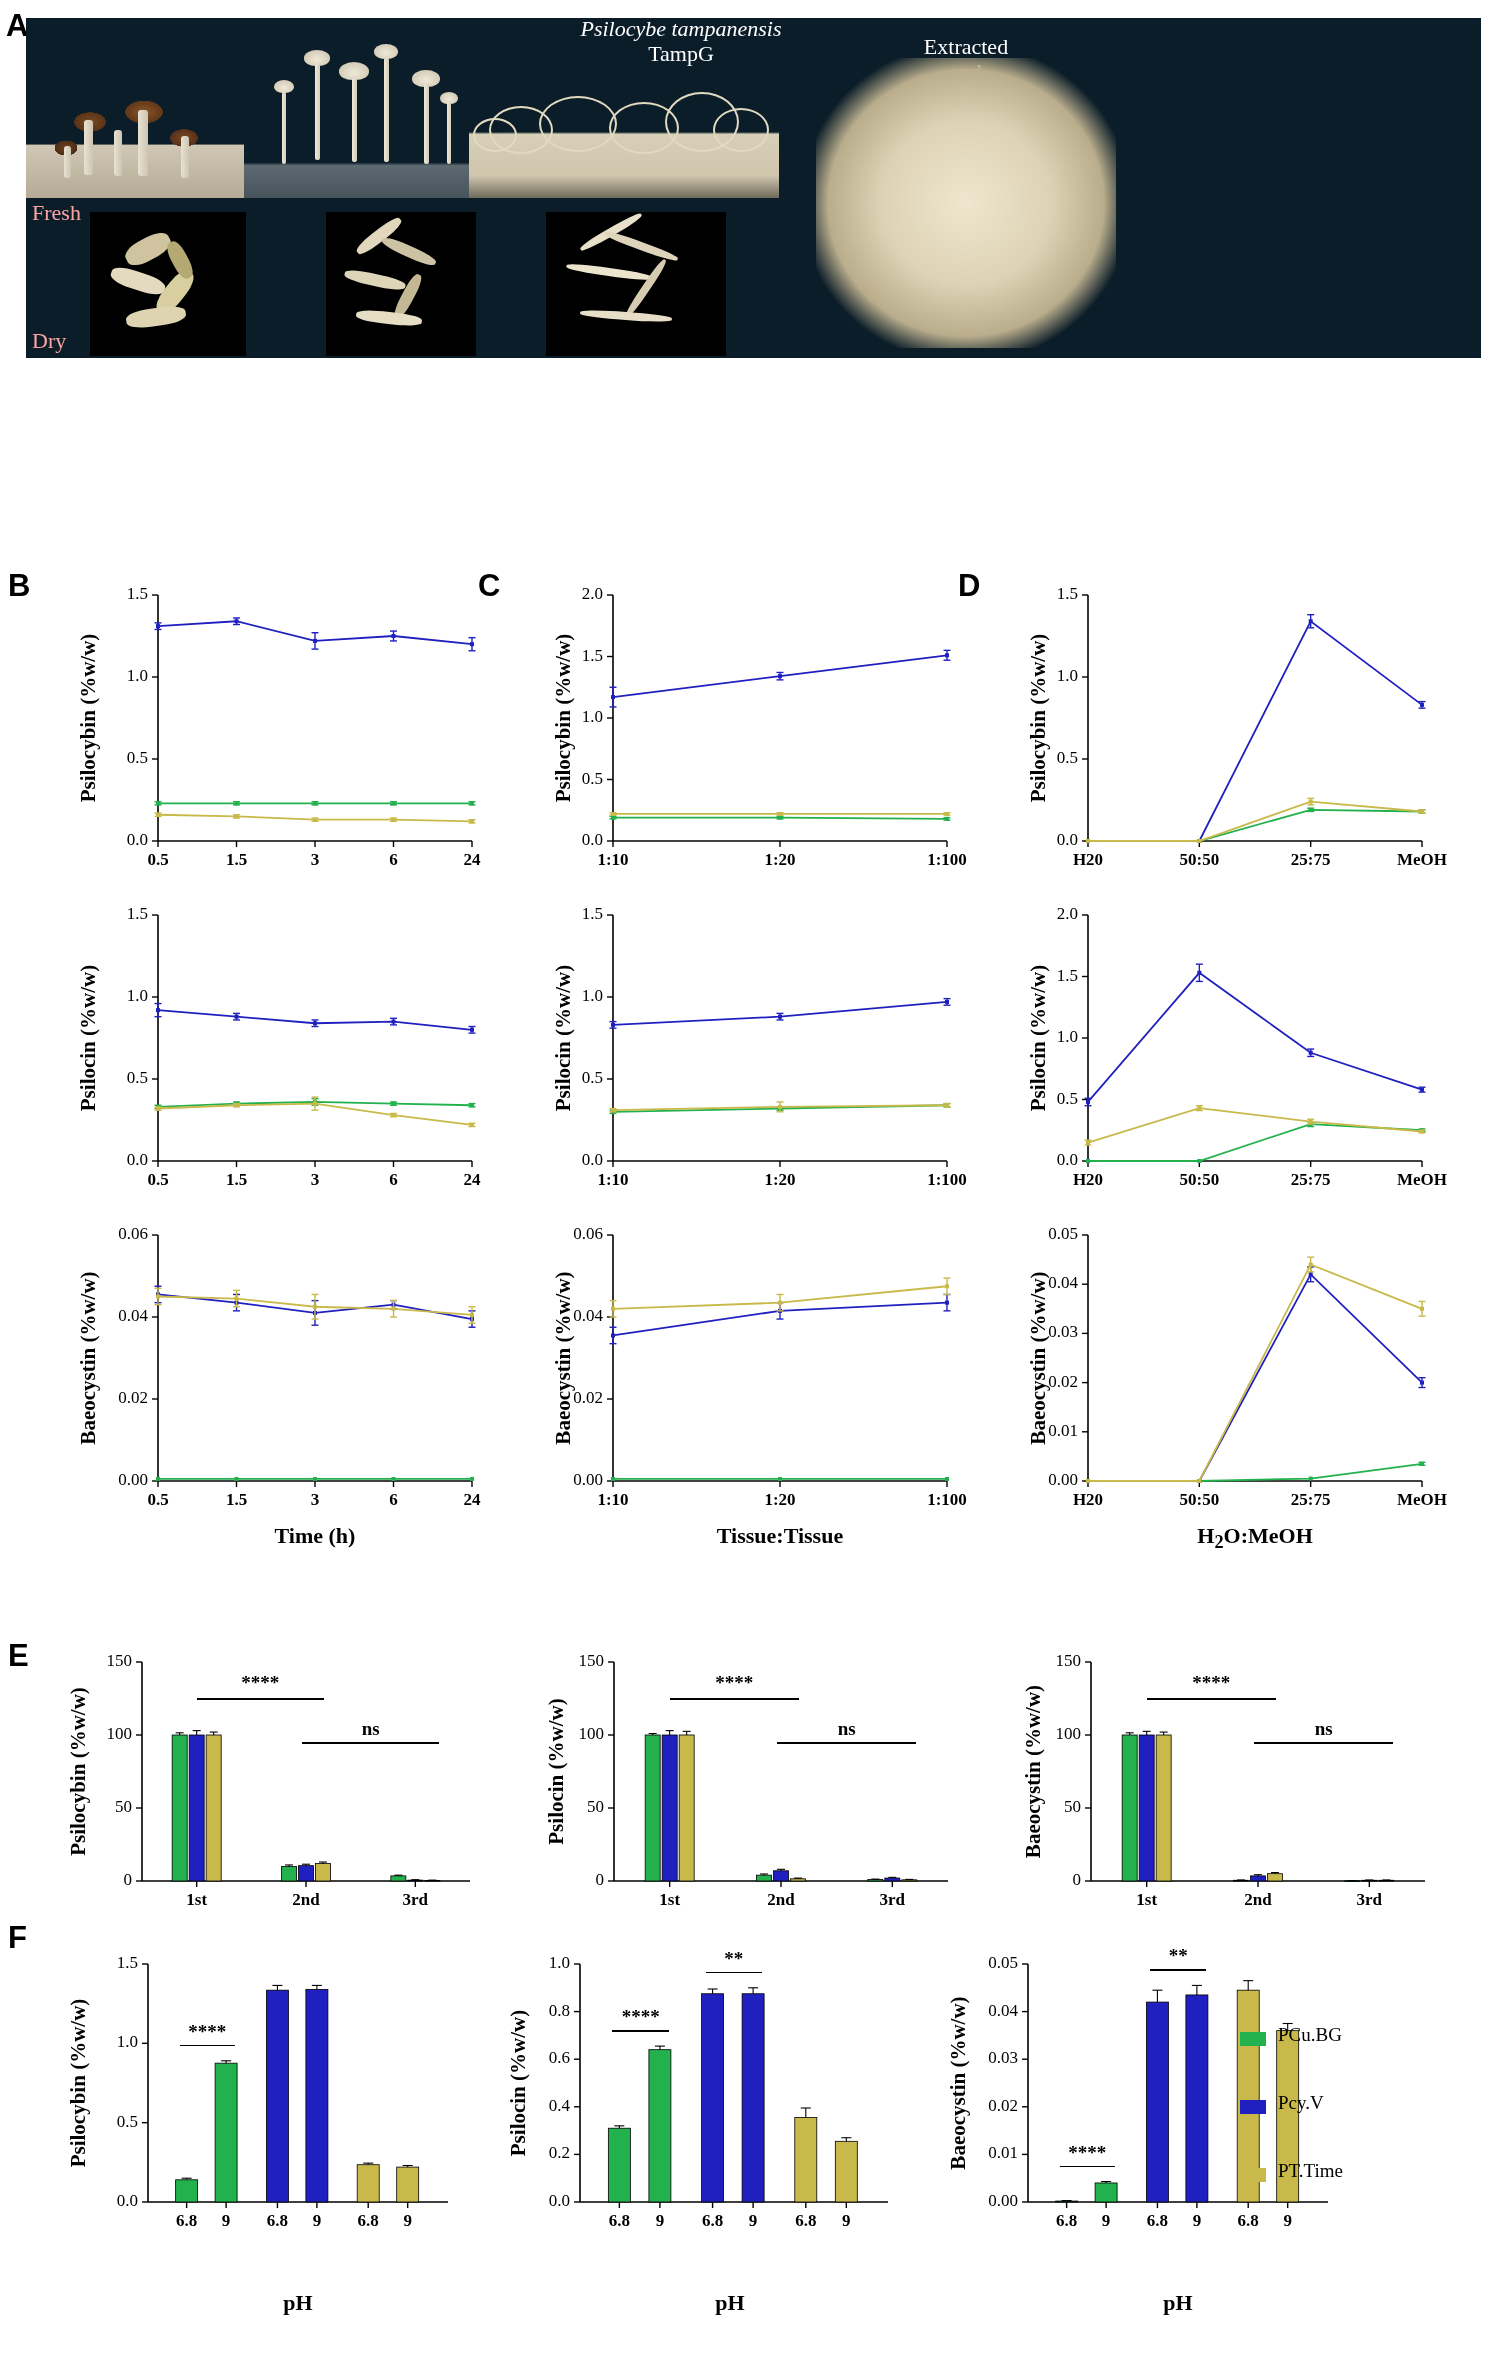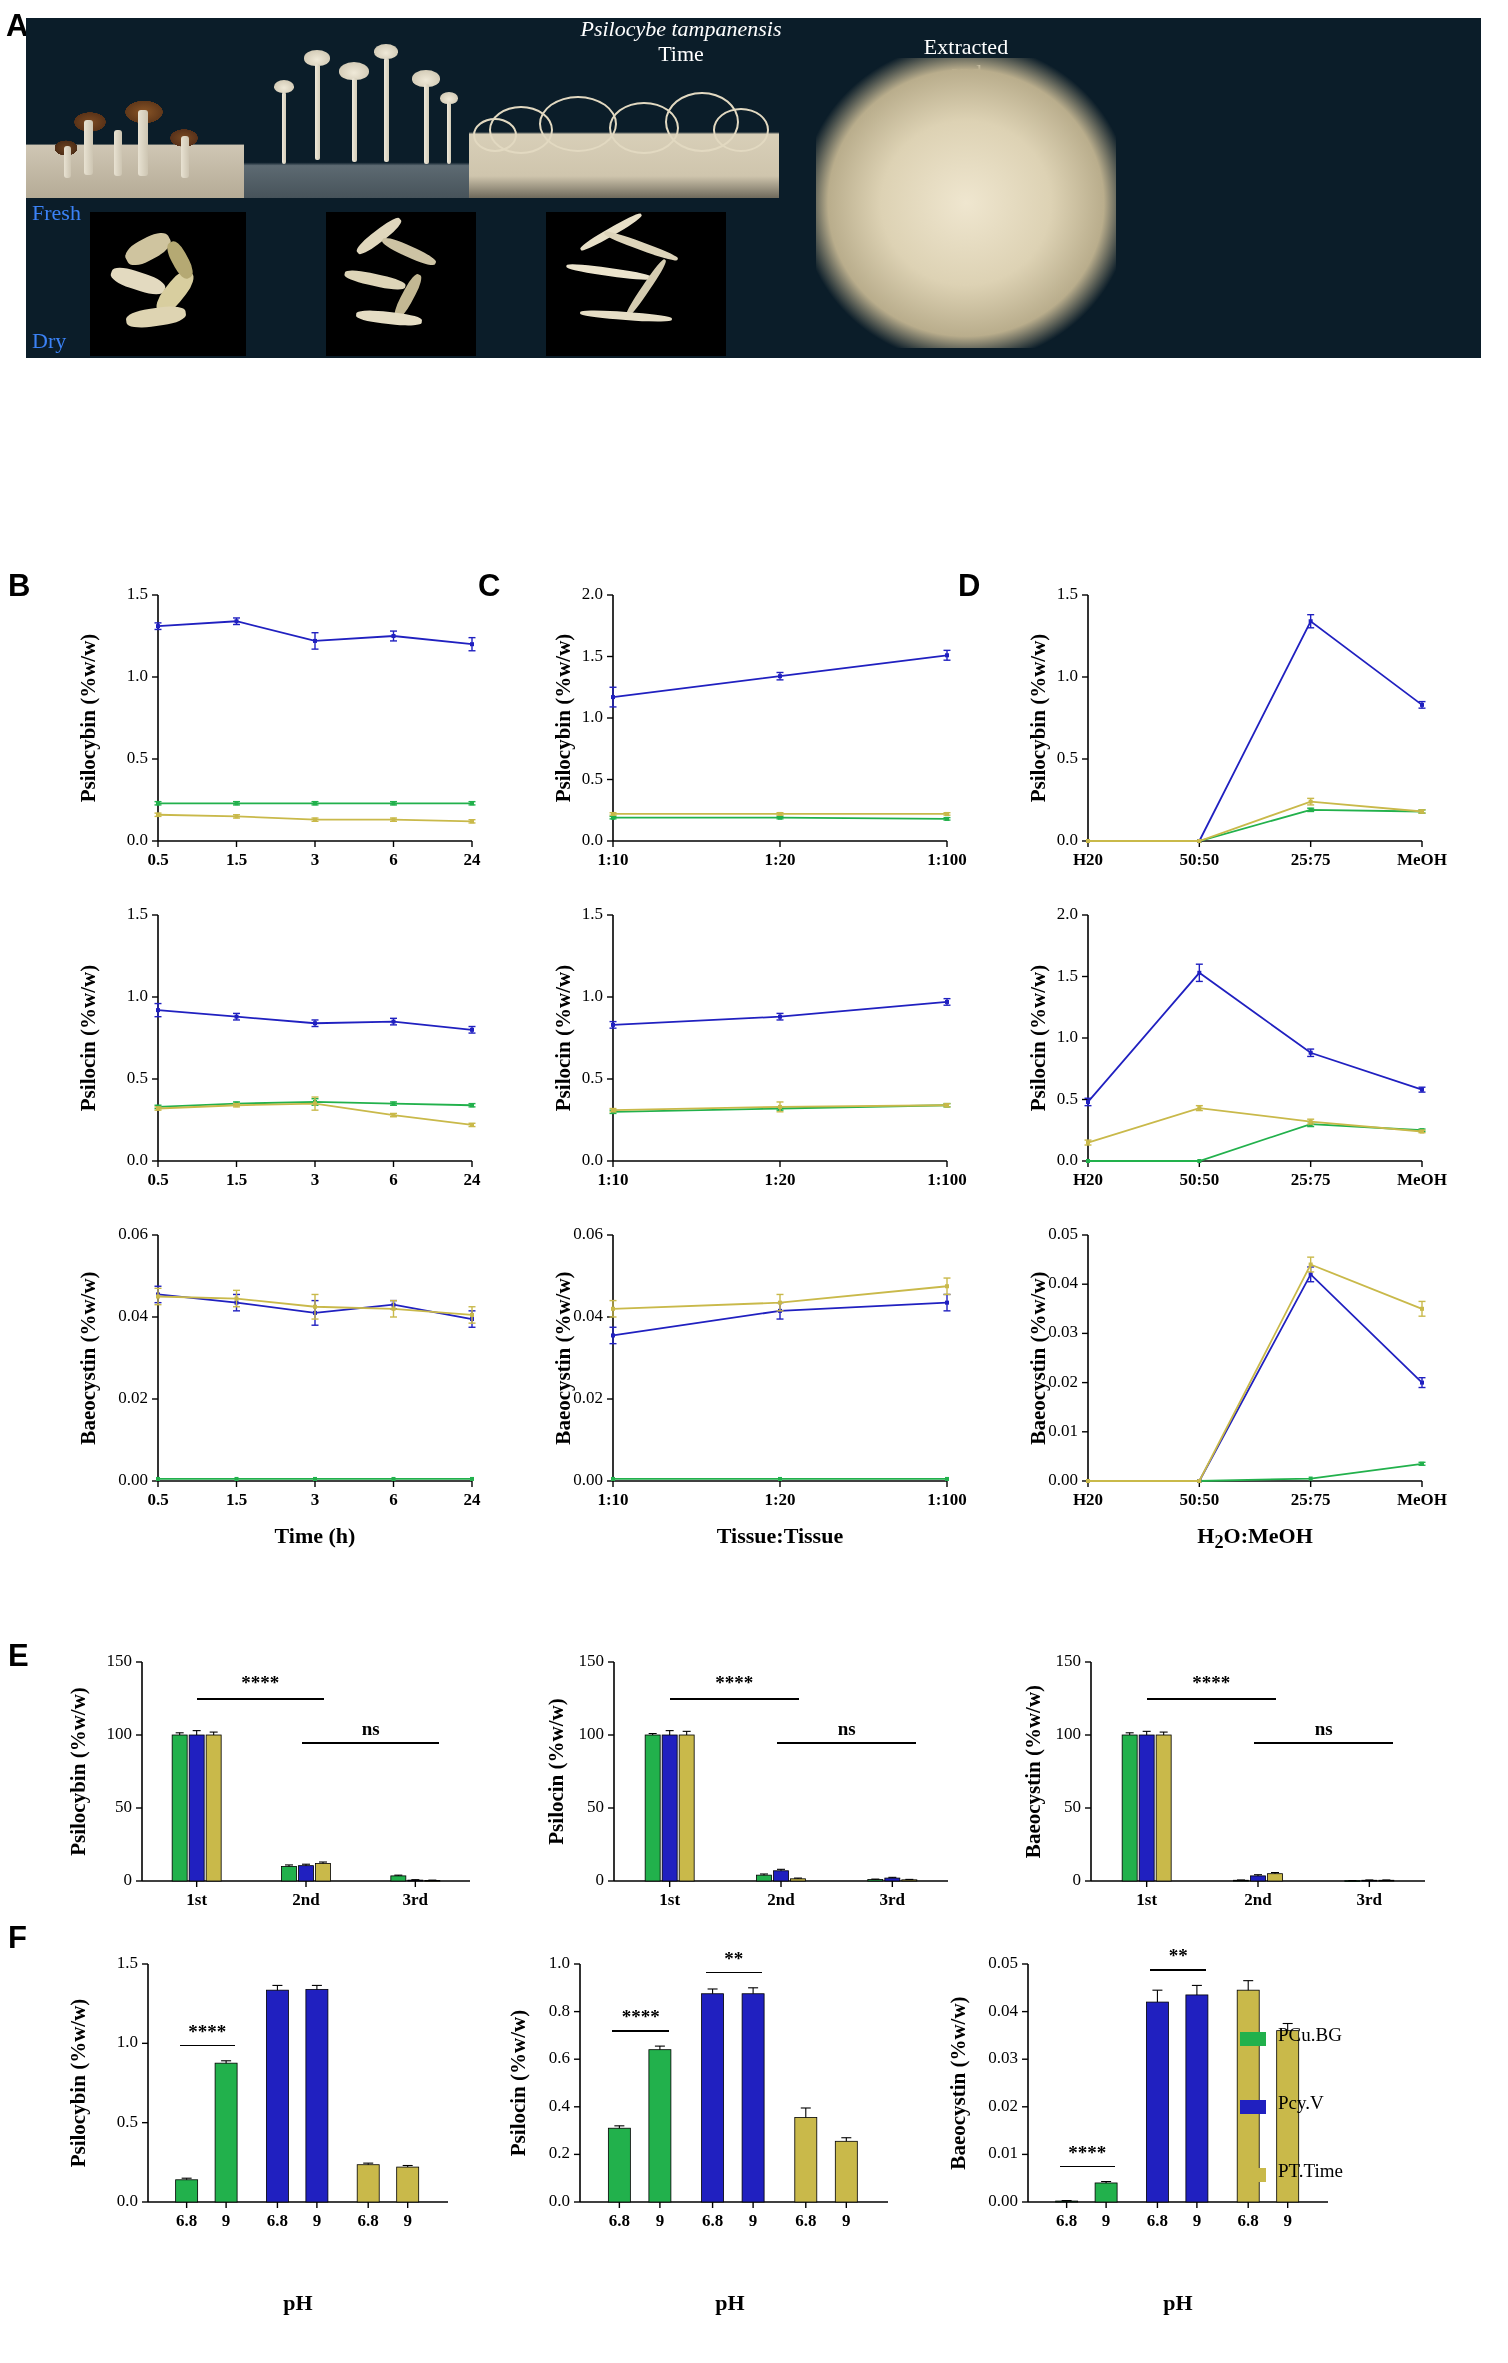--- a/index.html
+++ b/index.html
@@ -1,21 +1,21 @@
 <!DOCTYPE html>
 <html><head>
 <meta charset="utf-8">
 <style>
   html,body{margin:0;padding:0;background:#fff;}
   body{width:1508px;height:2363px;font-family:"Liberation Serif",serif;color:#000;position:relative;overflow:hidden;}
   .panel-letter{position:absolute;font-family:"Liberation Sans",sans-serif;font-weight:bold;font-size:31px;}
   
   #panelA{position:absolute;left:26px;top:18px;width:1455px;height:340px;background:#0b1d29;}
   .photo{position:absolute;overflow:hidden;}
-  .ph-label{position:absolute;font-family:"Liberation Serif",serif;font-size:22px;color:#3b82f6;text-align:center;}
+  .ph-label{position:absolute;font-family:"Liberation Serif",serif;font-size:22px;color:#fca5a5;text-align:center;}
   .sp-name{position:absolute;text-align:center;font-size:22px;color:#fff;line-height:1.15;}
   .sp-name i{font-style:italic;}
   
   .cubensis{background:
      radial-gradient(ellipse 26px 16px at 64px 44px,#7b4a22 0%,#5a3318 60%,rgba(0,0,0,0) 61%),
      radial-gradient(ellipse 30px 18px at 118px 34px,#8a5526 0%,#60381a 62%,rgba(0,0,0,0) 63%),
      radial-gradient(ellipse 22px 14px at 158px 60px,#7a4a22 0%,#58311a 62%,rgba(0,0,0,0) 63%),
      radial-gradient(ellipse 18px 12px at 40px 70px,#6d4320 0%,#4d2d16 62%,rgba(0,0,0,0) 63%),
      linear-gradient(180deg,#0b1d29 0%,#0b1d29 55%,#cfc6b4 56%,#b5ab96 100%);
   }
@@ -41,21 +41,21 @@
 </style>
 </head>
 <body>
 
 <div class="panel-letter" style="left:6px;top:8px;">A</div>
 
 <div id="panelA">
 
   <div class="sp-name" style="left:505px;top:-2px;width:300px;text-align:center;">
     <i>Psilocybe tampanensis</i><br>
-    <span>Time</span>
+    <span>TampG</span>
   </div>
   <div class="sp-name" style="left:800px;top:16px;width:280px;">
     <span>Extracted</span><br>
     <span>and</span><br>
     <span>Lyophilized</span>
   </div>
 
   <div class="photo cubensis" style="left:0px;top:60px;width:218px;height:120px;">
     <div class="cub-stem" style="left:58px;top:42px;width:9px;height:55px;"></div>
     <div class="cub-stem" style="left:112px;top:32px;width:10px;height:66px;"></div>

